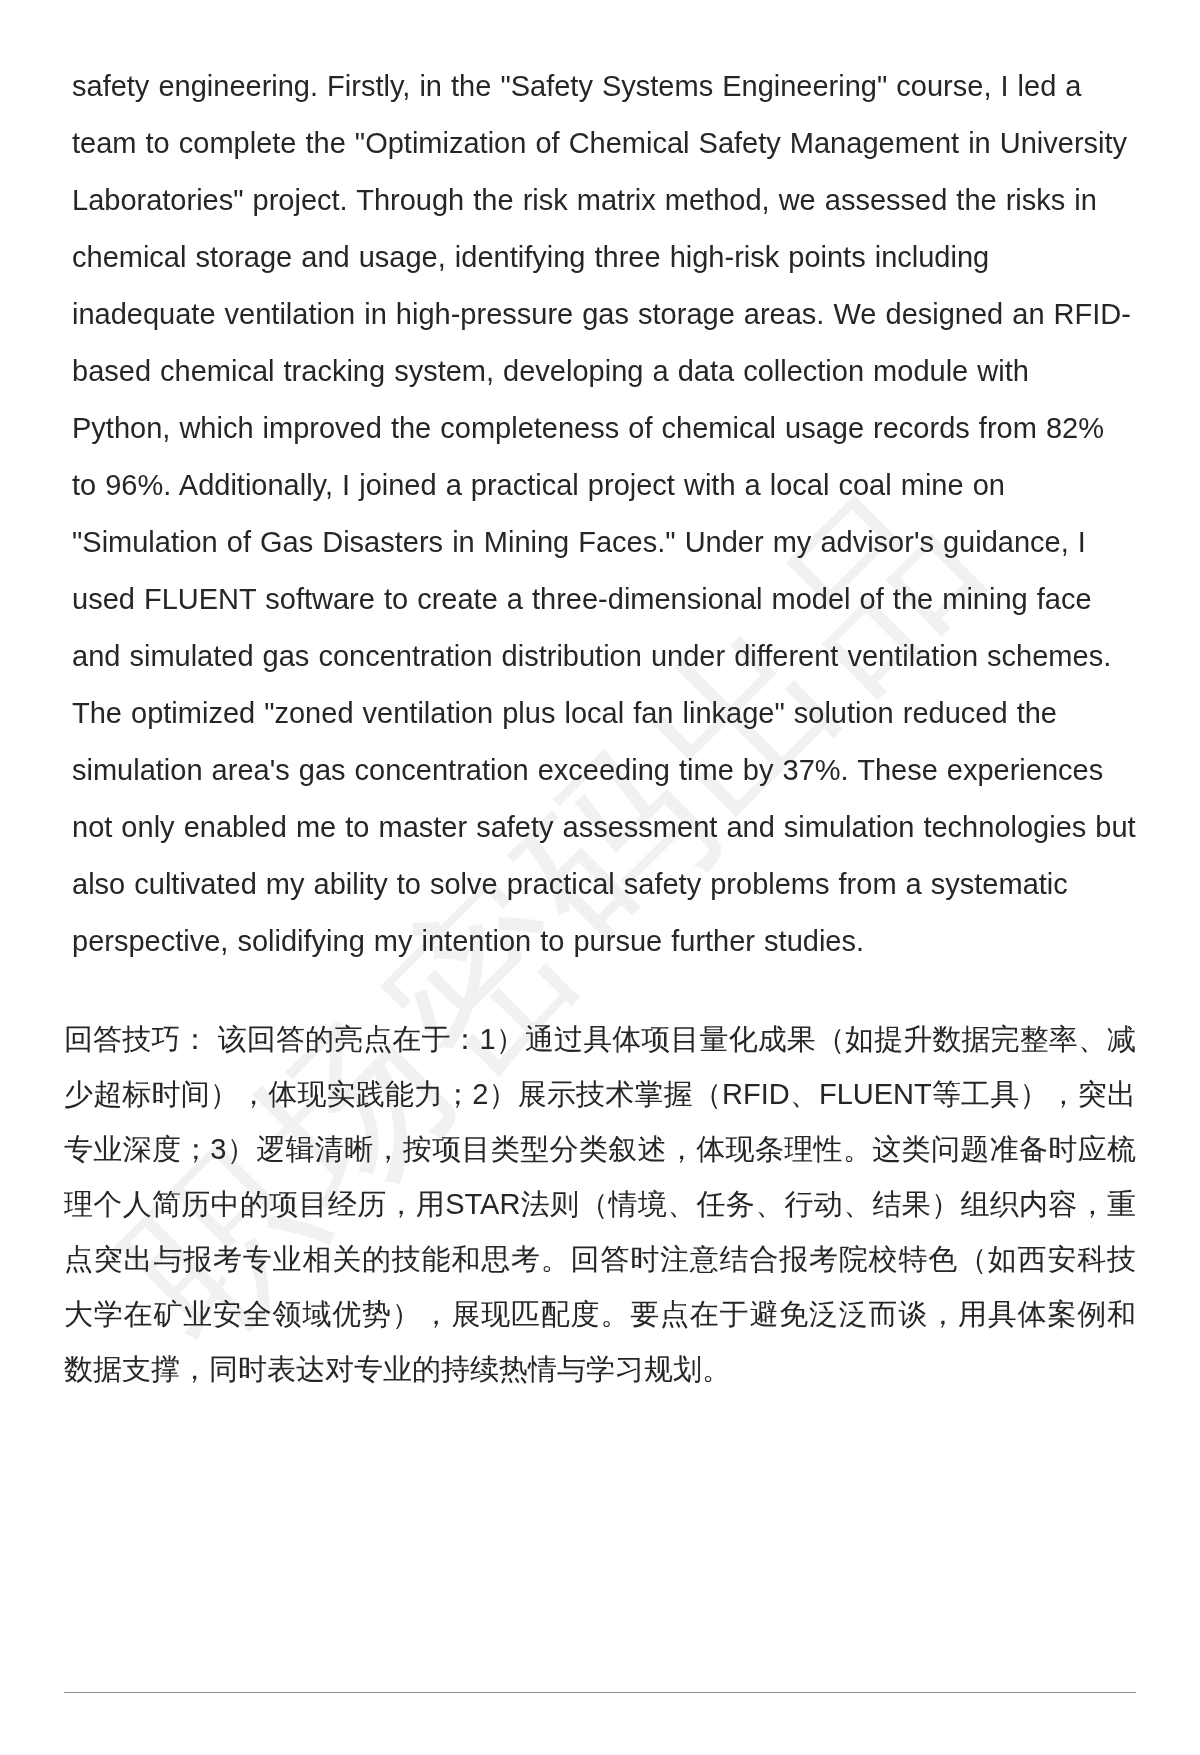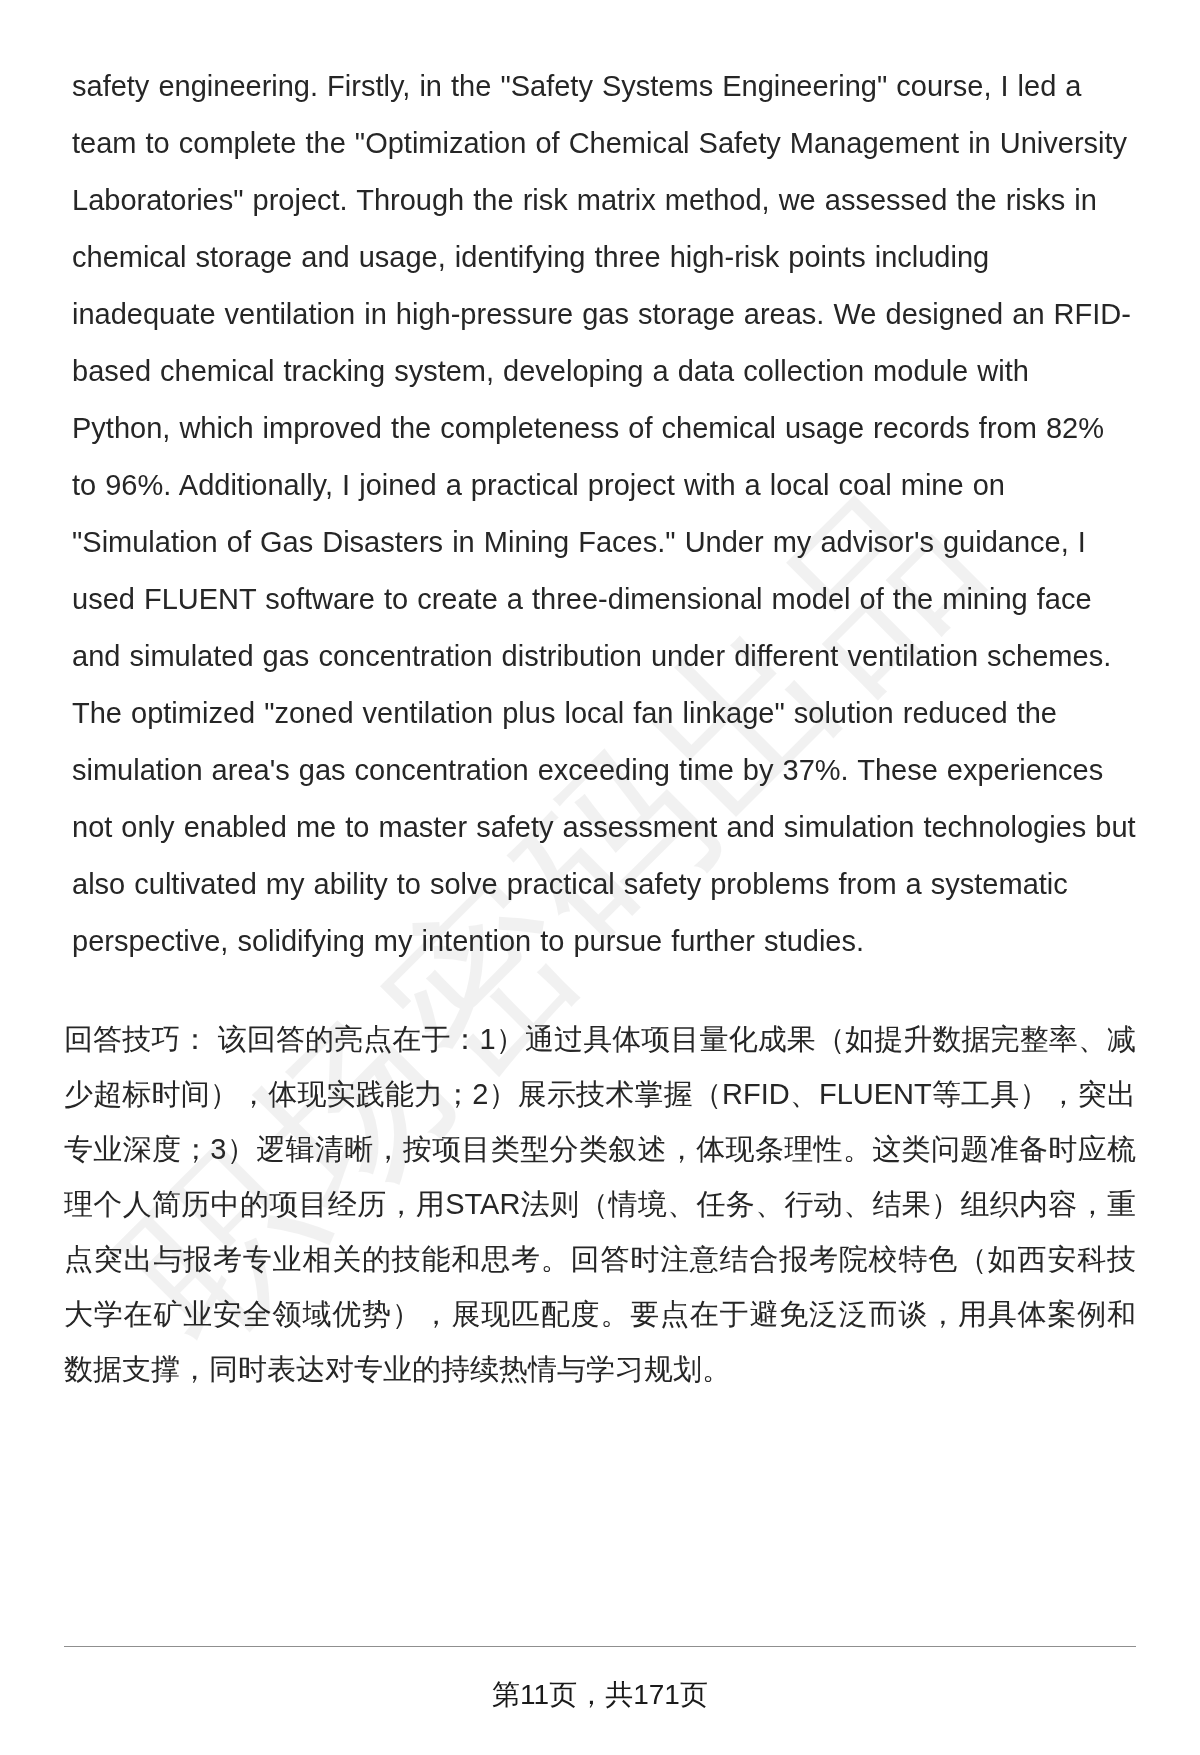--- a/index.html
+++ b/index.html
@@ -76,14 +76,13 @@
 
 <div class="page">
   <div class="watermark">
     <span>职场密码出品</span>
   </div>
   <div class="content">
     <p class="body-en">safety engineering. Firstly, in the "Safety Systems Engineering" course, I led a team to complete the "Optimization of Chemical Safety Management in University Laboratories" project. Through the risk matrix method, we assessed the risks in chemical storage and usage, identifying three high-risk points including inadequate ventilation in high-pressure gas storage areas. We designed an RFID-based chemical tracking system, developing a data collection module with Python, which improved the completeness of chemical usage records from 82% to 96%. Additionally, I joined a practical project with a local coal mine on "Simulation of Gas Disasters in Mining Faces." Under my advisor's guidance, I used FLUENT software to create a three-dimensional model of the mining face and simulated gas concentration distribution under different ventilation schemes. The optimized "zoned ventilation plus local fan linkage" solution reduced the simulation area's gas concentration exceeding time by 37%. These experiences not only enabled me to master safety assessment and simulation technologies but also cultivated my ability to solve practical safety problems from a systematic perspective, solidifying my intention to pursue further studies.</p>
     <p class="body-zh">回答技巧： 该回答的亮点在于：1）通过具体项目量化成果（如提升数据完整率、减少超标时间），体现实践能力；2）展示技术掌握（RFID、FLUENT等工具），突出专业深度；3）逻辑清晰，按项目类型分类叙述，体现条理性。这类问题准备时应梳理个人简历中的项目经历，用STAR法则（情境、任务、行动、结果）组织内容，重点突出与报考专业相关的技能和思考。回答时注意结合报考院校特色（如西安科技大学在矿业安全领域优势），展现匹配度。要点在于避免泛泛而谈，用具体案例和数据支撑，同时表达对专业的持续热情与学习规划。</p>
   </div>
   <hr class="divider">
-  <div class="footer">第11页，共171页</div>
 </div>
 
 </body></html>

